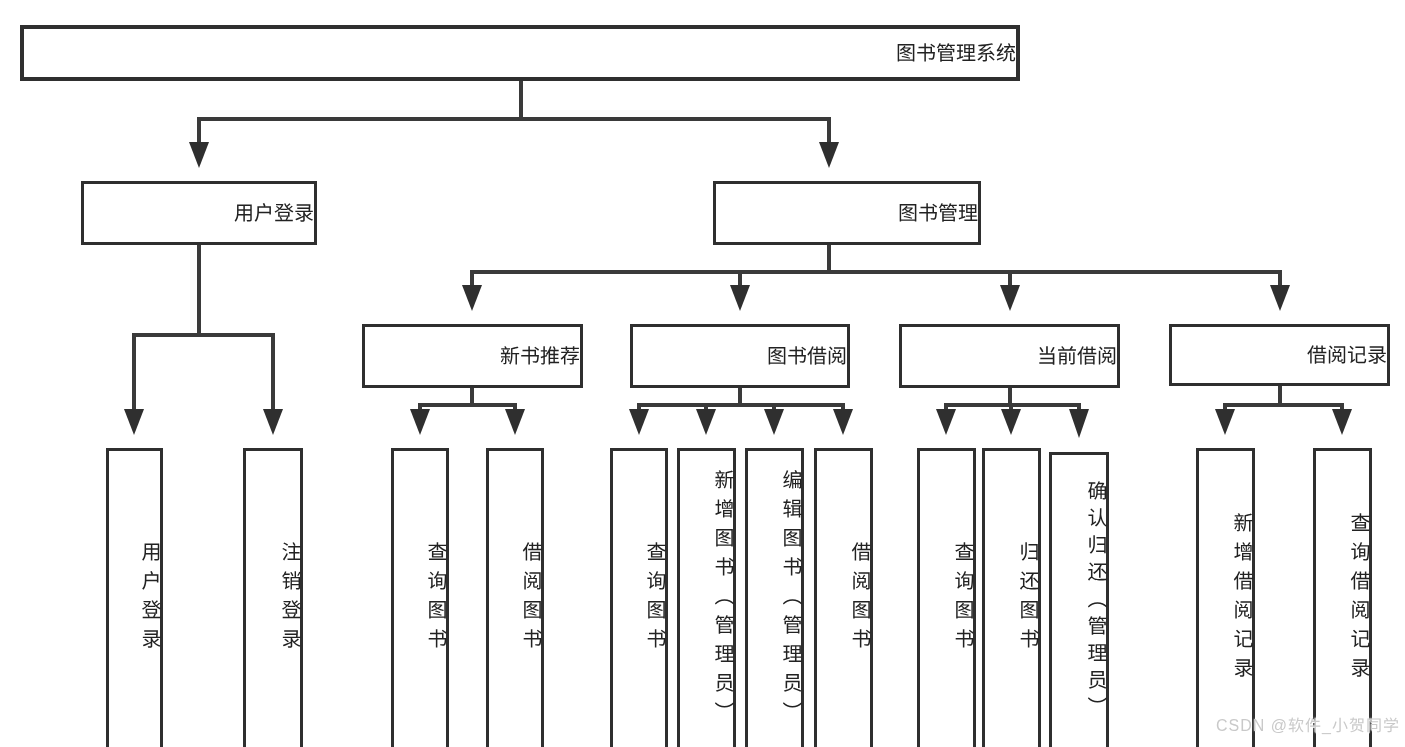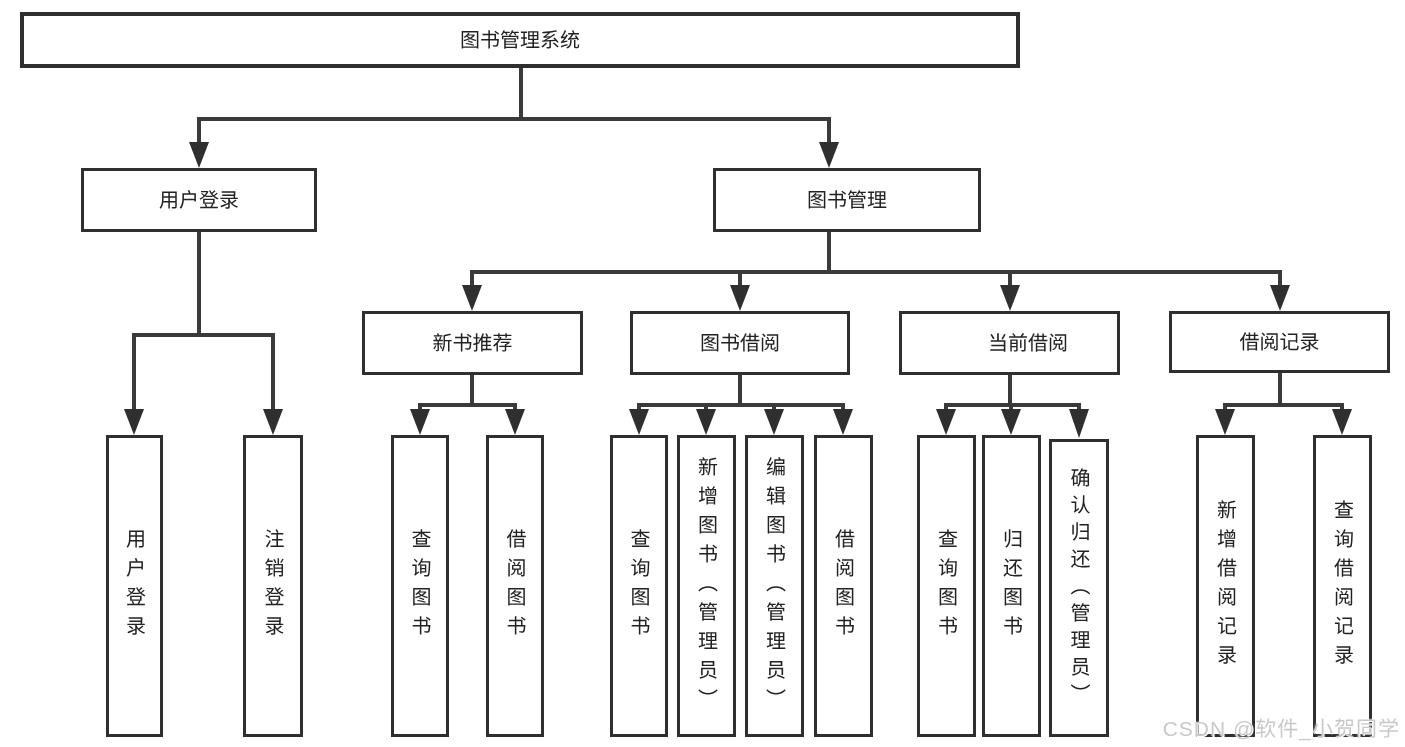--- a/index.html
+++ b/index.html
@@ -20,38 +20,39 @@
     left: 0; top: 0;
     width: 1405px; height: 747px;
   }
   .box {
     position: absolute;
     box-sizing: border-box;
     border: 3px solid #2f2f2f;
     background: #ffffff;
     display: flex;
     align-items: center;
-    justify-content: center;
+    justify-content: flex-end;
     color: #222222;
     font-size: 20px;
     line-height: 1;
+    margin-top: 13px;
   }
   .box .label { white-space: nowrap; }
   .leaf .label {
     writing-mode: vertical-rl;
     text-orientation: mixed;
     letter-spacing: 9px;
     white-space: nowrap;
   }
   .root-box { font-size: 20px; }
   .watermark {
     position: absolute;
     top: 712px;
     right: 5px;
-    font-size: 21px;
+    font-size: 16px;
     color: #c9c9c9;
     text-shadow: 0 0 2px #ffffff, 1px 1px 0 #ffffff;
     letter-spacing: 1px;
     z-index: 5;
     white-space: nowrap;
   }
 </style>
 </head>
 <body>
 

